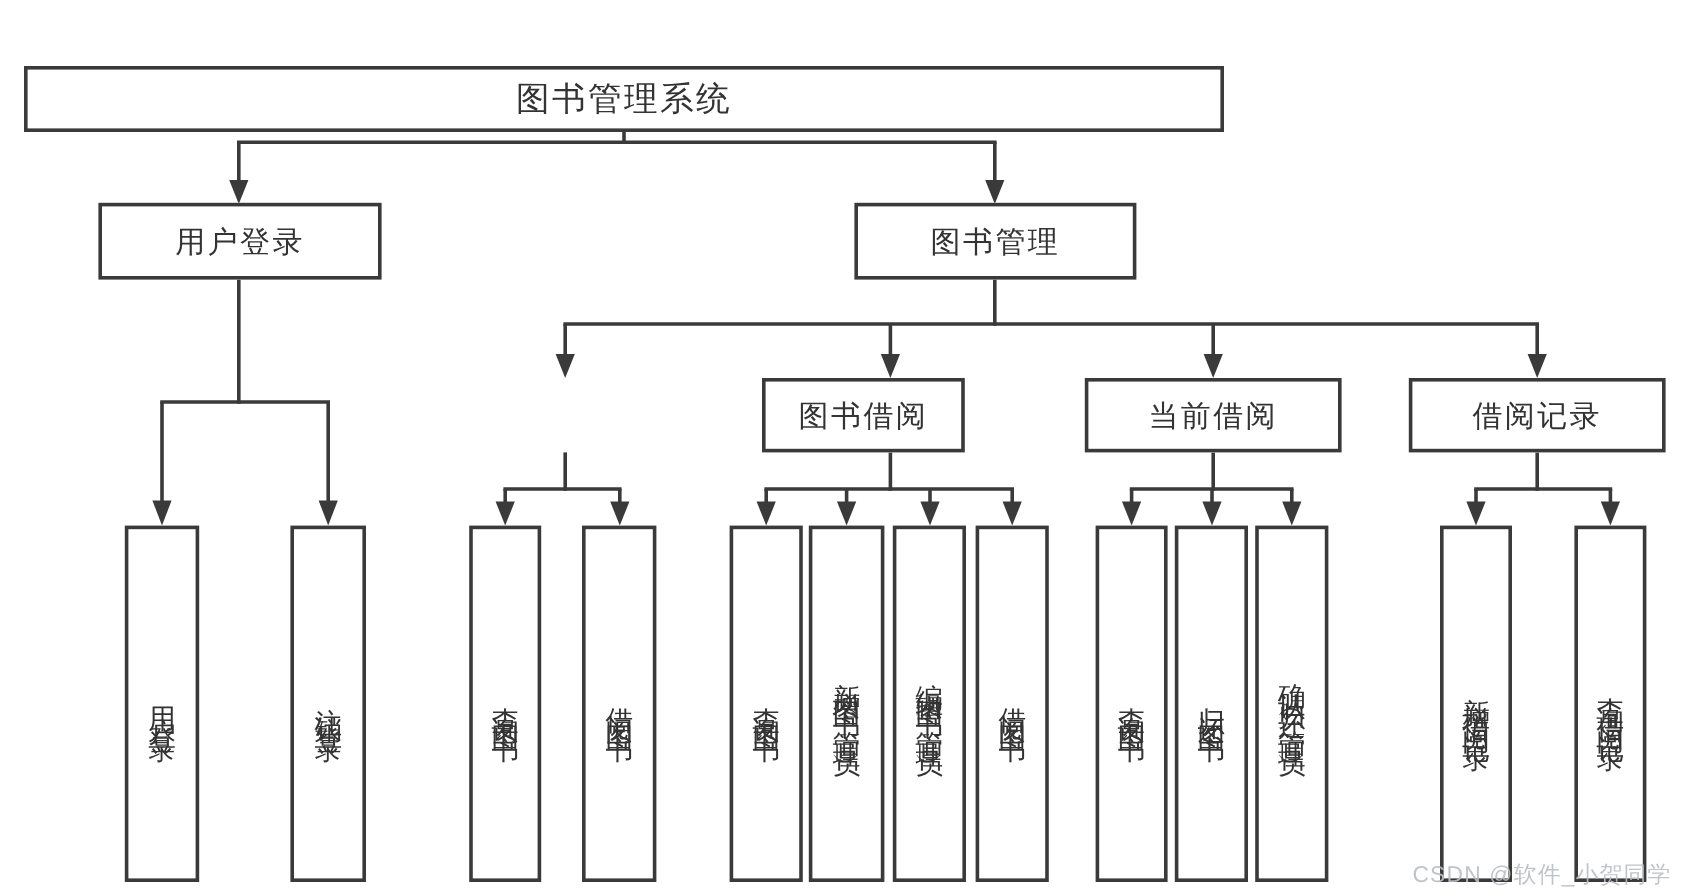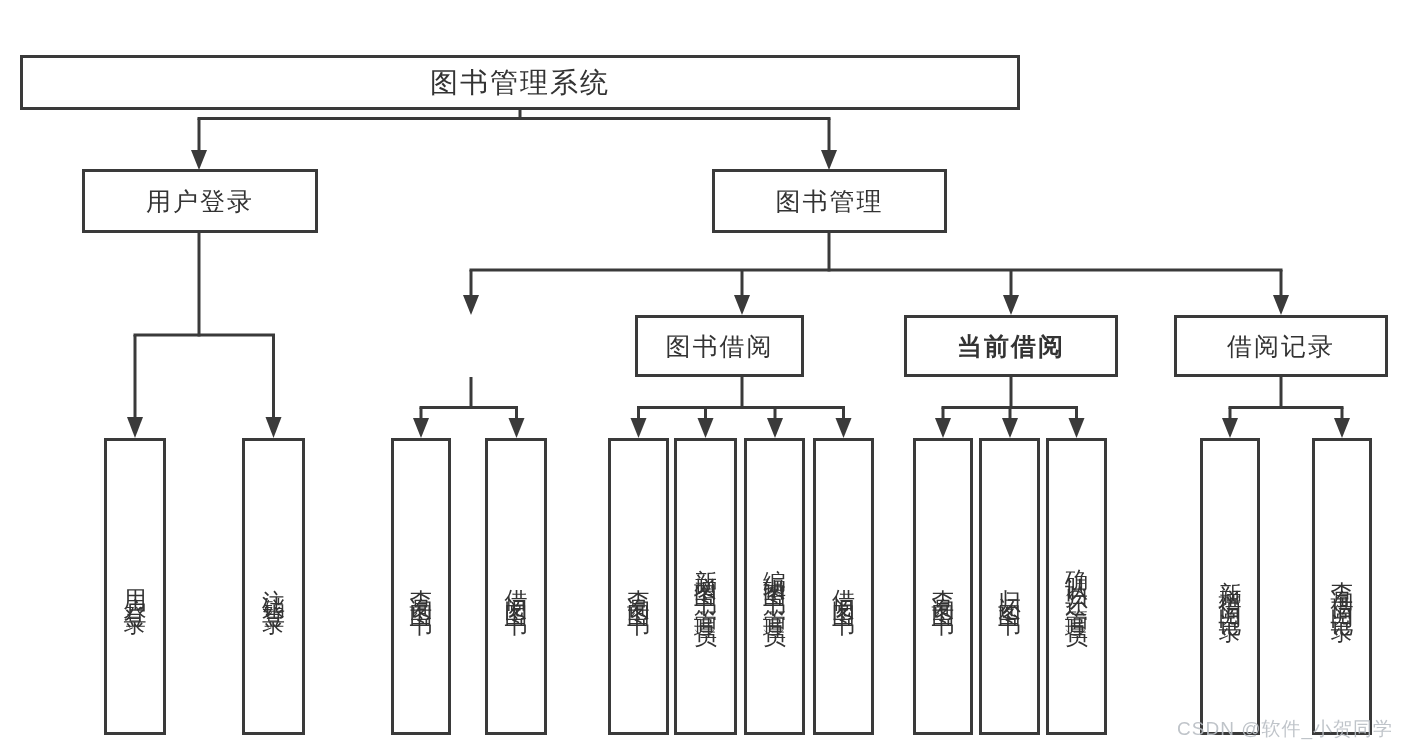--- a/index.html
+++ b/index.html
@@ -157,21 +157,21 @@
   <div class="box lvl" style="left:82px; top:169px; width:236px; height:64px;">
     <span>用户登录</span>
   </div>
   <div class="box lvl" style="left:712px; top:169px; width:235px; height:64px;">
     <span>图书管理</span>
   </div>
 
   <div class="box lvl" style="left:635px; top:315px; width:169px; height:62px;">
     <span>图书借阅</span>
   </div>
-  <div class="box lvl" style="left:904px; top:315px; width:214px; height:62px;font-weight:bold;">
+  <div class="box lvl" style="left:904px; top:315px; width:214px; height:62px;">
     <span>当前借阅</span>
   </div>
   <div class="box lvl" style="left:1174px; top:315px; width:214px; height:62px;">
     <span>借阅记录</span>
   </div>
 
   <div class="box leaf" style="left:104px; width:62px;">
     <span class="vtext">用户登录</span>
   </div>
   <div class="box leaf" style="left:242px; width:63px;">

